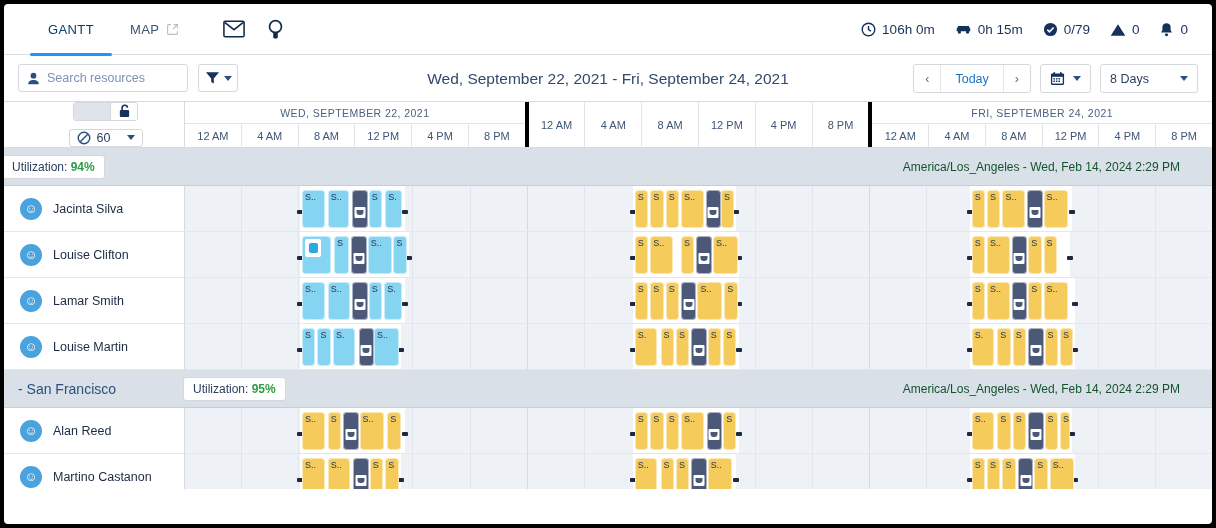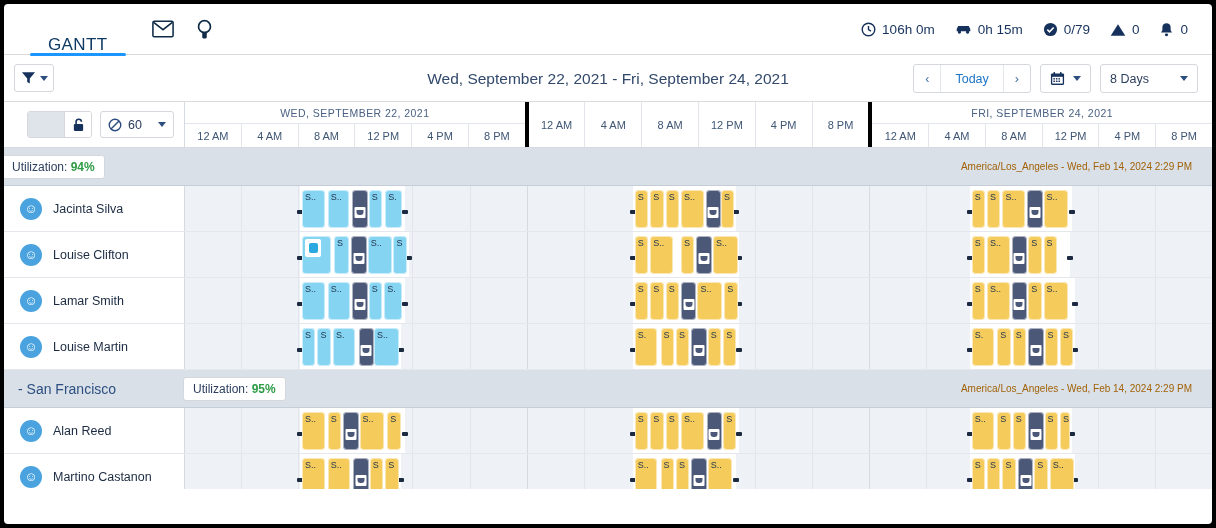--- a/index.html
+++ b/index.html
@@ -25,23 +25,23 @@
     position:relative;
     height:51px;
     border-bottom:1px solid #dddbda;
     display:flex;
     align-items:center;
     padding-left:26px;
   }
   .tab {
     position:relative;
     height:51px;
-    display:flex; align-items:flex-end;
+    display:flex; align-items:center;
     padding:0 18px;
-    font-size:17px;
+    font-size:13px;
     letter-spacing:.4px;
     color:#3e5573;
     cursor:pointer;
   }
   .tab.active { color:#0f3b63; }
   .tab.active:after {
     content:""; position:absolute; left:0; right:0; bottom:-1px;
     height:3px; background:#1b96ff; border-radius:2px;
   }
   .ext-icon { margin-left:7px; opacity:.45; display:flex; }
@@ -106,20 +106,21 @@
   .daysdrop { width:98px; justify-content:space-between; font-size:12.5px; color:#2c3e5d; }
   .chev { width:0;height:0;border-left:4.5px solid transparent;border-right:4.5px solid transparent;border-top:5px solid #2c4f80; }
 
   
   .ghead { display:flex; height:46px; border-bottom:1px solid #d6dbe2; background:#fff; }
   .ghead-left {
     width:181px; min-width:181px;
     border-right:1px solid #d6dbe2;
     display:flex; align-items:center; padding-left:23px; gap:8px;
     background:#fff;
+    flex-direction:column;
   }
   .lockgrp { display:flex; height:27px; border:1px solid #d4d7dc; border-radius:3px; overflow:hidden; }
   .lockgrp .blank { width:36px; background:#dfe4ea; }
   .lockgrp .lockbtn { width:27px; background:#fff; border-left:1px solid #d4d7dc; display:flex; align-items:center; justify-content:center; cursor:pointer; }
   .sixty {
     height:27px; border:1px solid #d4d7dc; border-radius:3px; background:#fff;
     display:flex; align-items:center; gap:6px; padding:0 7px; cursor:pointer; min-width:74px;
   }
   .sixty .v { font-size:12.5px; color:#2c3e5d; }
 
@@ -152,21 +153,21 @@
   .grouprow .gname {
     width:181px; min-width:181px;
     padding-left:14px; font-size:14px; color:#2c4f80;
   }
   .util {
     background:#fff; border:1px solid #d4d7dc; border-radius:3px;
     padding:4px 9px; font-size:12px; color:#2c3e5d; margin-left:-2px;
   }
   .util b { color:#2e9c44; font-weight:bold;text-align:right; }
   .tzlabel {
-    position:absolute; right:20px; font-size:10px; color:#a16207;
+    position:absolute; right:32px; font-size:12px; color:#14532d;
   }
 
   .resrow { display:flex; height:46px; border-bottom:1px solid #e4e7ec; position:relative; }
   .resleft {
     width:181px; min-width:181px; border-right:1px solid #d6dbe2;
     display:flex; align-items:center; gap:11px; padding-left:16px;
     background:#fff; z-index:2;
   }
   .avatar {
     width:22px; height:22px; border-radius:50%;
@@ -221,20 +222,30 @@
   }
 </style>
 </head>
 <body>
 
 <div class="app">
 
   <div class="topnav">
     <div class="tab active">
       <span>GANTT</span>
+    </div>
+    <div class="tab">
+      <span>MAP</span>
+      <span class="ext-icon">
+        <svg width="13" height="13" viewBox="0 0 16 16">
+            <path d="M6 2H3a1 1 0 0 0-1 1v10a1 1 0 0 0 1 1h10a1 1 0 0 0 1-1v-3" fill="none" stroke="#5a7090" stroke-width="1.4"></path>
+            <path d="M9.5 2H14v4.5" fill="none" stroke="#5a7090" stroke-width="1.4"></path>
+            <path d="M14 2l-5.5 5.5" fill="none" stroke="#5a7090" stroke-width="1.4"></path>
+          </svg>
+      </span>
     </div>
     <div class="navicon mail">
       <svg width="22" height="18" viewBox="0 0 24 19">
           <rect x="1" y="1" width="22" height="17" rx="1.5" fill="none" stroke="#0f2b46" stroke-width="1.7"></rect>
           <path d="M1.8 2.2L12 10.2 22.2 2.2" fill="none" stroke="#0f2b46" stroke-width="1.7"></path>
         </svg>
     </div>
     <div class="navicon bulb">
       <svg width="17" height="21" viewBox="0 0 18 22">
           <circle cx="9" cy="8" r="6.3" fill="none" stroke="#0f2b46" stroke-width="1.8"></circle>
@@ -277,20 +288,27 @@
             <rect x="6.3" y="12.1" width="3.4" height="3" rx="1.5" fill="#16325c"></rect>
           </svg>
         <span>0</span>
       </div>
     </div>
   </div>
 
   <div class="toolbar">
     <div class="range-title">Wed, September 22, 2021 - Fri, September 24, 2021</div>
 
+    <div class="search-box">
+      <svg width="13" height="13" viewBox="0 0 14 14">
+          <circle cx="7" cy="4" r="3.1" fill="#2c4f80"></circle>
+          <path d="M1.3 13.2c0-3.2 2.6-4.6 5.7-4.6s5.7 1.4 5.7 4.6z" fill="#2c4f80"></path>
+        </svg>
+      <span class="ph">Search resources</span>
+    </div>
 
     <div class="filter-btn">
       <svg width="15" height="14" viewBox="0 0 16 15">
           <path d="M1 1.4h14L9.4 8v5.4L6.6 11.8V8z" fill="#16325c"></path>
         </svg>
       <span class="chev"></span>
     </div>
 
     <div class="right-controls">
       <div class="seg">

